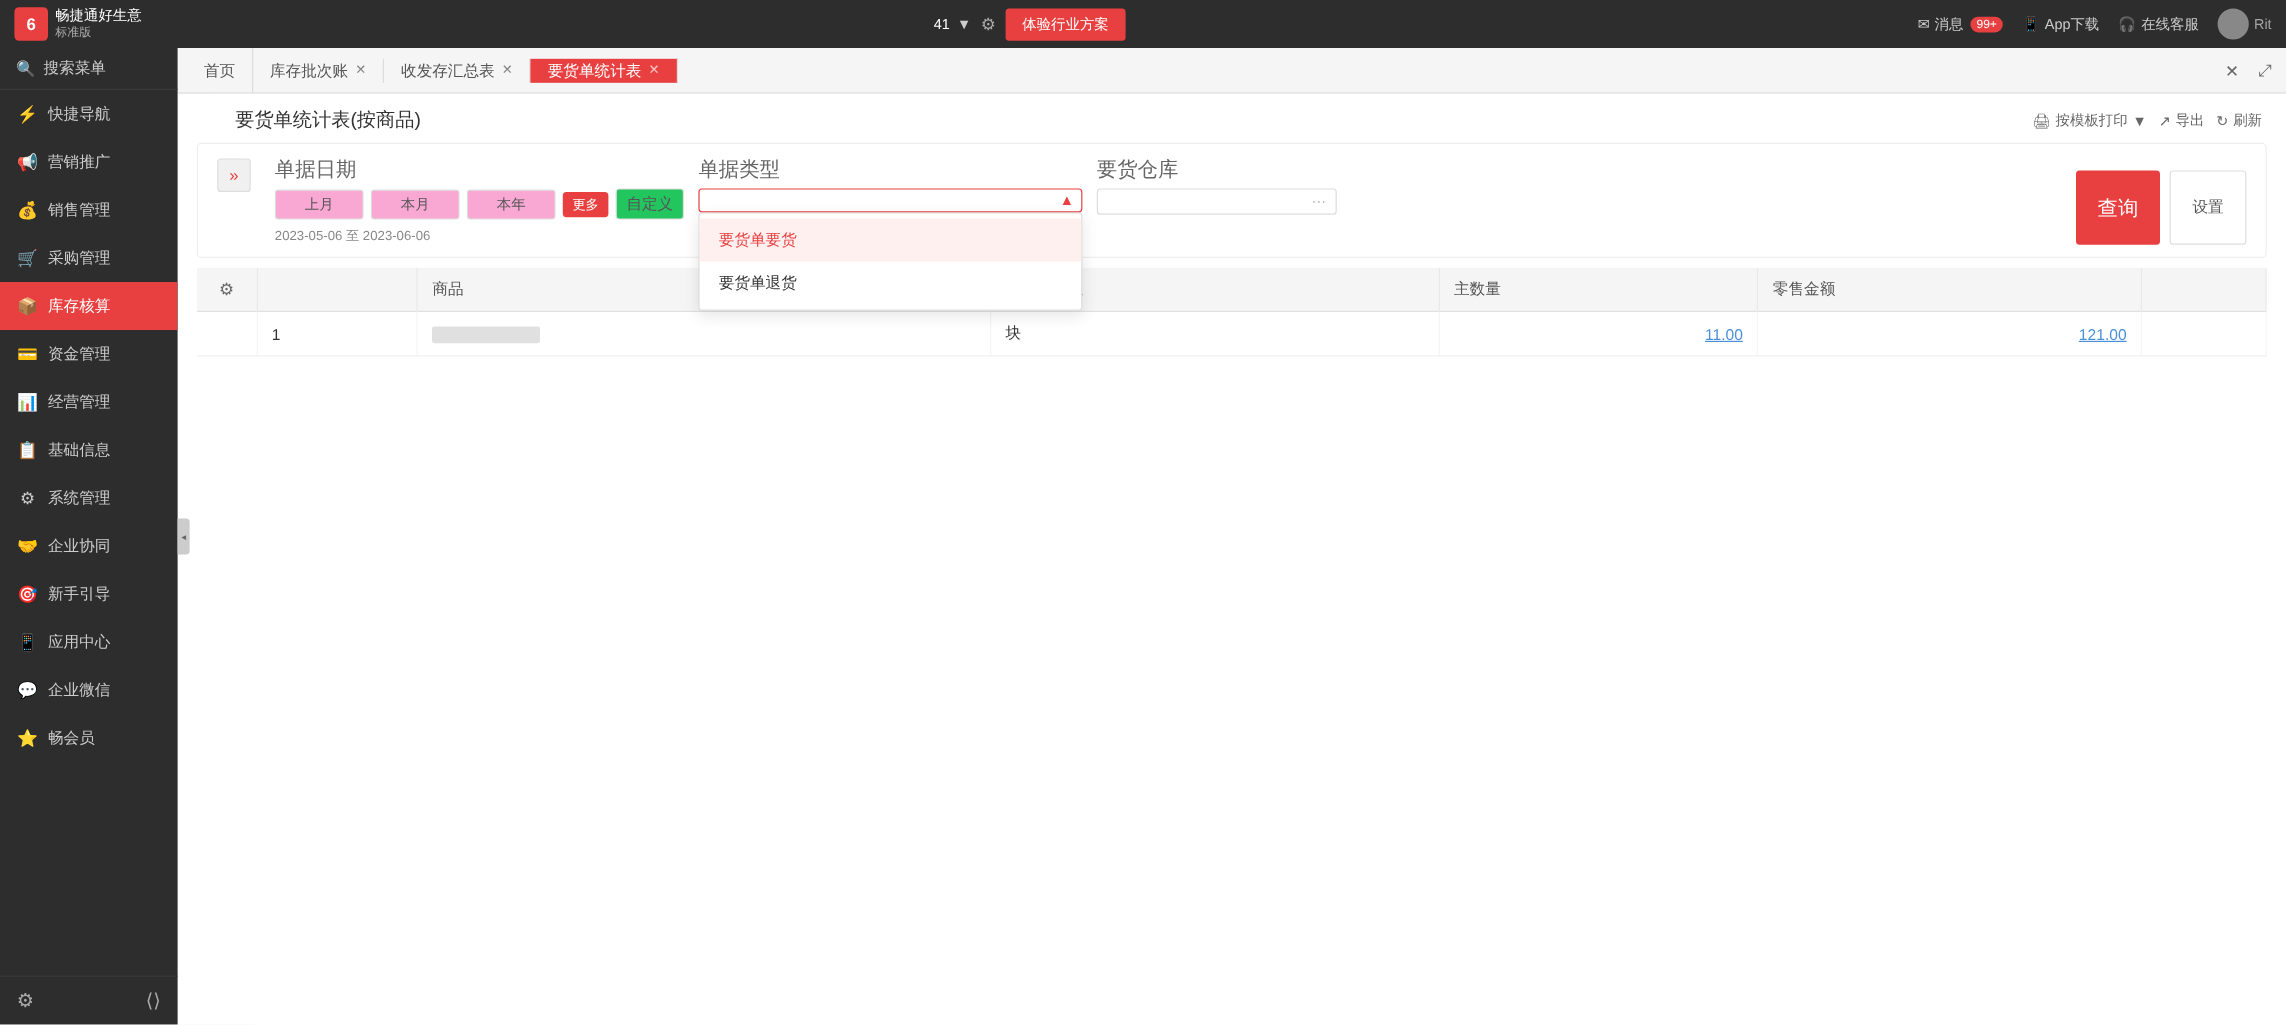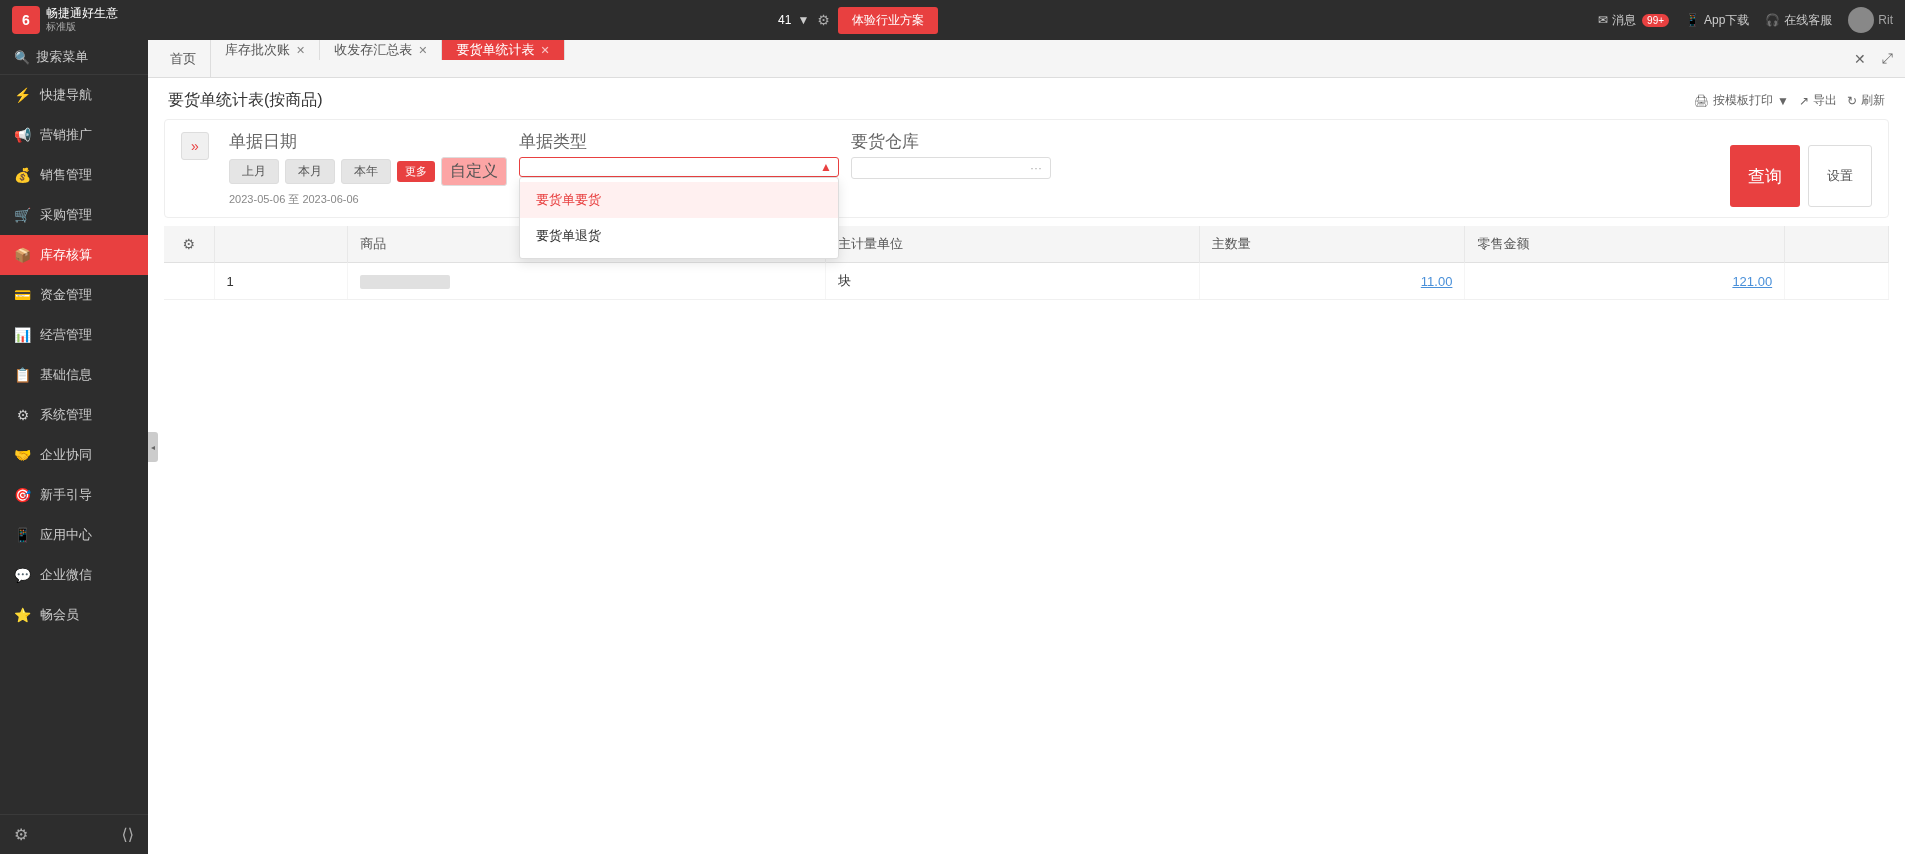--- a/index.html
+++ b/index.html
@@ -193,20 +193,21 @@
       flex: 1;
       display: flex;
       flex-direction: column;
       overflow: hidden;
       background: #fff;
     }
 
     
     .tab-bar {
       display: flex;
+      align-items: center;
       background: #f5f5f5;
       border-bottom: 1px solid #ddd;
       padding: 0 8px;
       height: 38px;
       flex-shrink: 0;
     }
     .tab-item {
       display: flex;
       align-items: center;
       gap: 6px;
@@ -263,20 +264,21 @@
     }
 
     
     .page-title-bar {
       display: flex;
       align-items: center;
       justify-content: space-between;
       padding: 12px 20px 8px 20px;
       background: #fff;
       flex-shrink: 0;
+      margin-left: 28px;
     }
     .page-title {
       font-size: 16px;
       font-weight: 500;
       color: #333;
     }
     .page-actions {
       display: flex;
       align-items: center;
       gap: 10px;
@@ -333,42 +335,42 @@
     .filter-label {
       font-size: 17px;
       color: #666;
     }
     .filter-row {
       display: flex;
       align-items: center;
       gap: 6px;
     }
     .date-option-btn {
-      padding: 3px 12px;
+      padding: 3px 24px;
       border: 1px solid #ddd;
       border-radius: 3px;
-      background: #e5e5e5;
+      background: #f9a8d4;
       font-size: 12px;
       cursor: pointer;
       color: #555;
     }
     .date-range-badge {
       background: #e84040;
       color: white;
       border-radius: 3px;
       padding: 3px 8px;
       font-size: 11px;
       cursor: pointer;
     }
     .date-option-custom {
       padding: 3px 8px;
       border: 1px solid #ddd;
       border-radius: 3px;
-      background: #fca5a5;
-      font-size: 16px;
+      background: #22c55e;
+      font-size: 13px;
       cursor: pointer;
       color: #555;
     }
     .date-range-text {
       font-size: 11px;
       color: #888;
       margin-top: 2px;
     }
 
     

